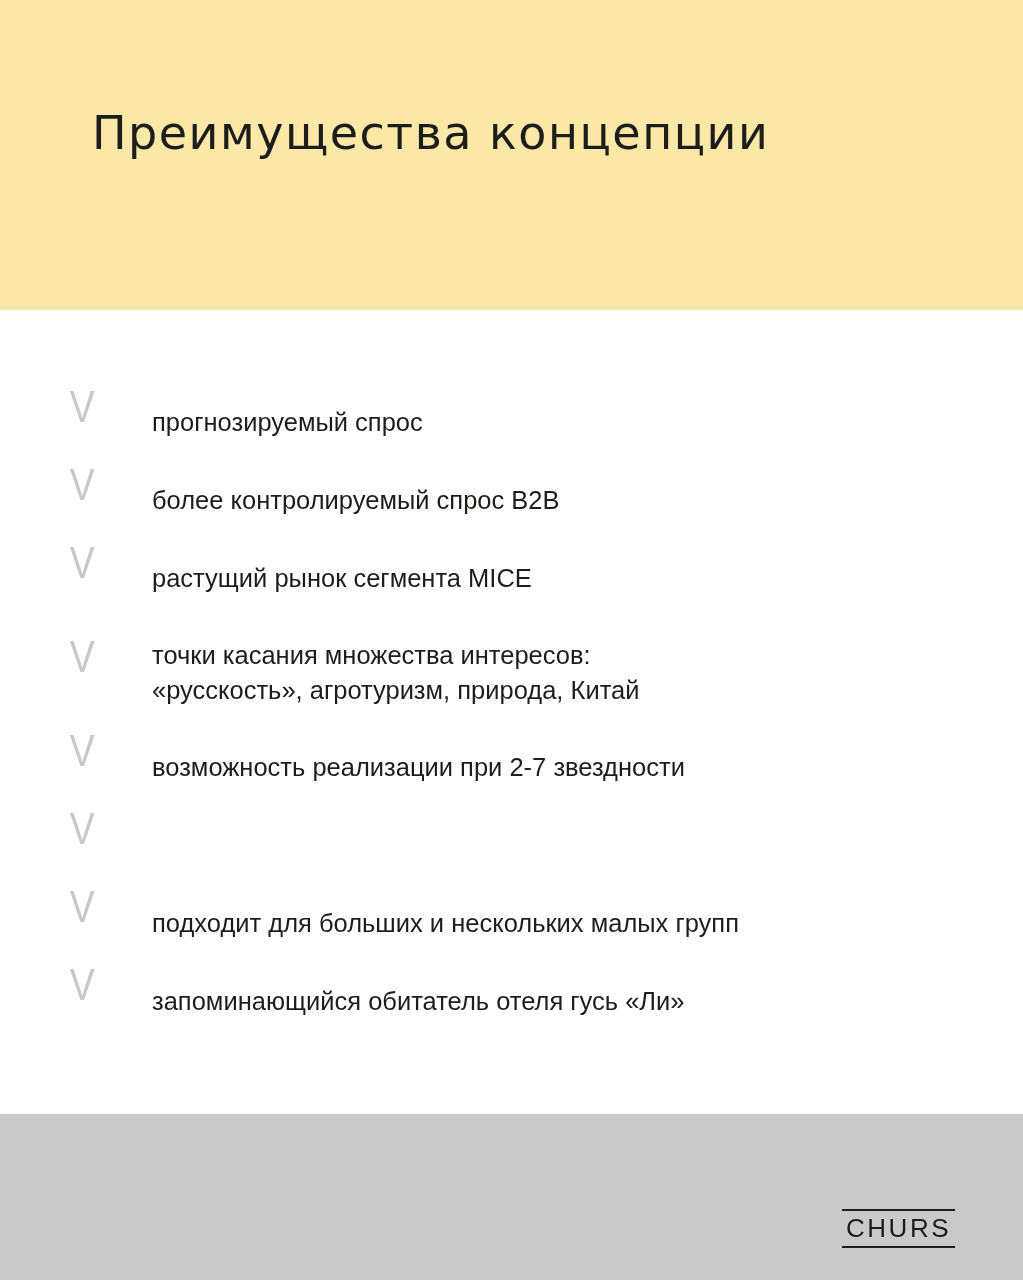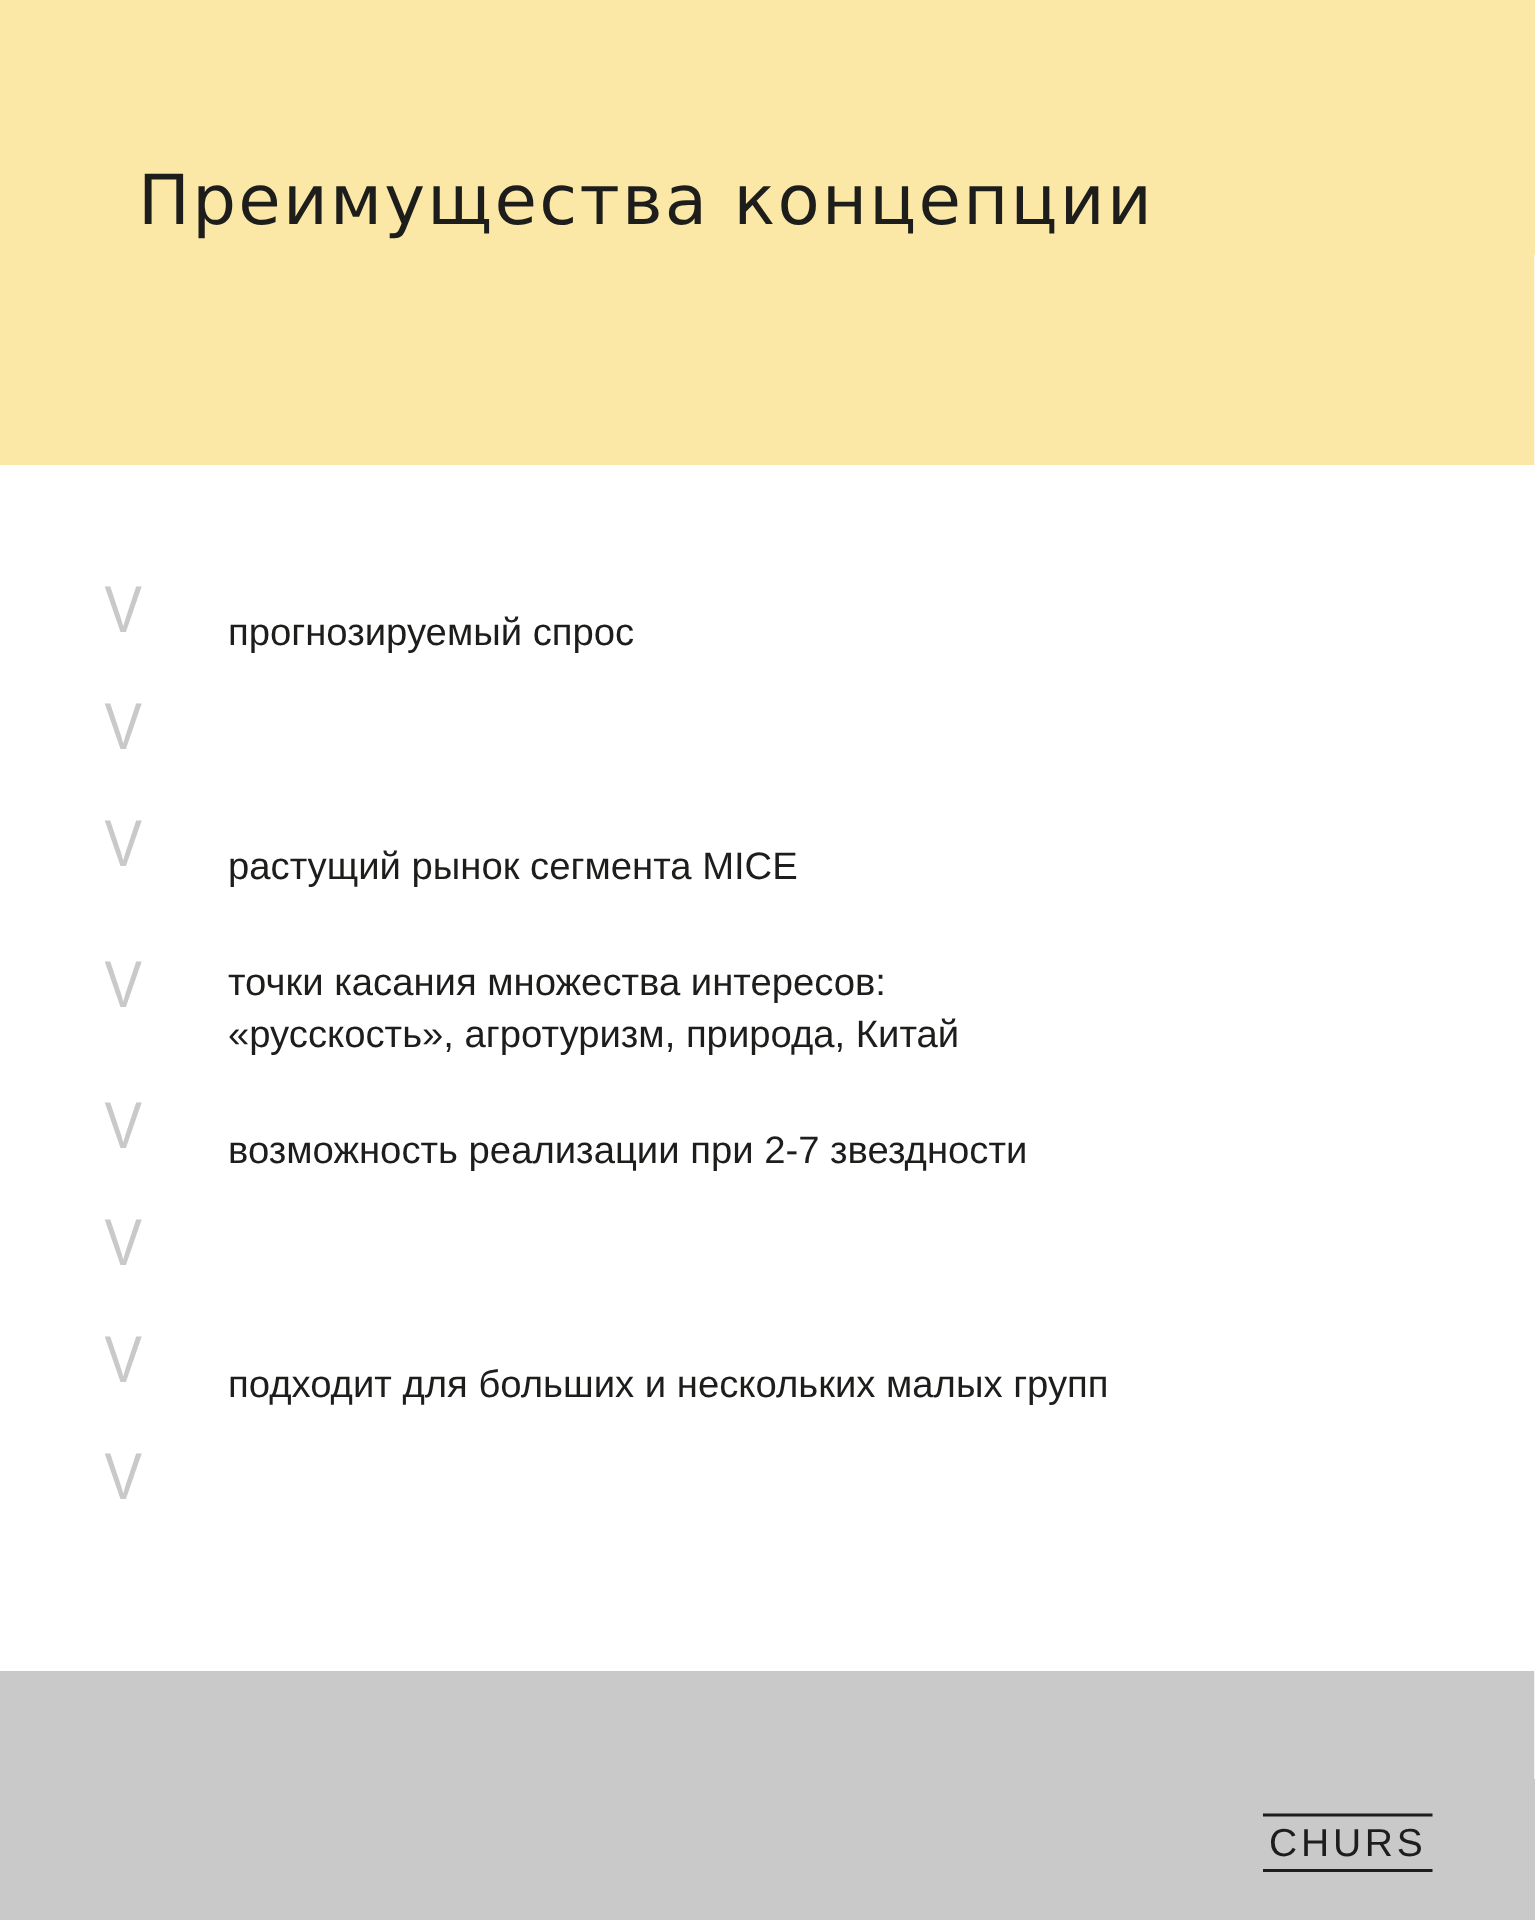--- a/index.html
+++ b/index.html
@@ -112,20 +112,21 @@
   <div class="body-area">
     <ul class="bullet-list">
 
       <li class="bullet-item">
         <span class="check-mark">V</span>
         <span class="bullet-text">прогнозируемый спрос</span>
       </li>
 
       <li class="bullet-item">
         <span class="check-mark">V</span>
+        <span class="bullet-text">более контролируемый спрос B2B</span>
       </li>
 
       <li class="bullet-item">
         <span class="check-mark">V</span>
         <span class="bullet-text">растущий рынок сегмента MICE</span>
       </li>
 
       <li class="bullet-item two-line">
         <span class="check-mark">V</span>
         <span class="bullet-text">точки касания множества интересов:
@@ -141,20 +142,21 @@
         <span class="check-mark">V</span>
       </li>
 
       <li class="bullet-item">
         <span class="check-mark">V</span>
         <span class="bullet-text">подходит для больших и нескольких малых групп</span>
       </li>
 
       <li class="bullet-item">
         <span class="check-mark">V</span>
+        <span class="bullet-text">запоминающийся обитатель отеля гусь «Ли»</span>
       </li>
 
     </ul>
   </div>
 
   <div class="footer-band">
     <div class="logo">CHURS</div>
   </div>
 
 </div>

